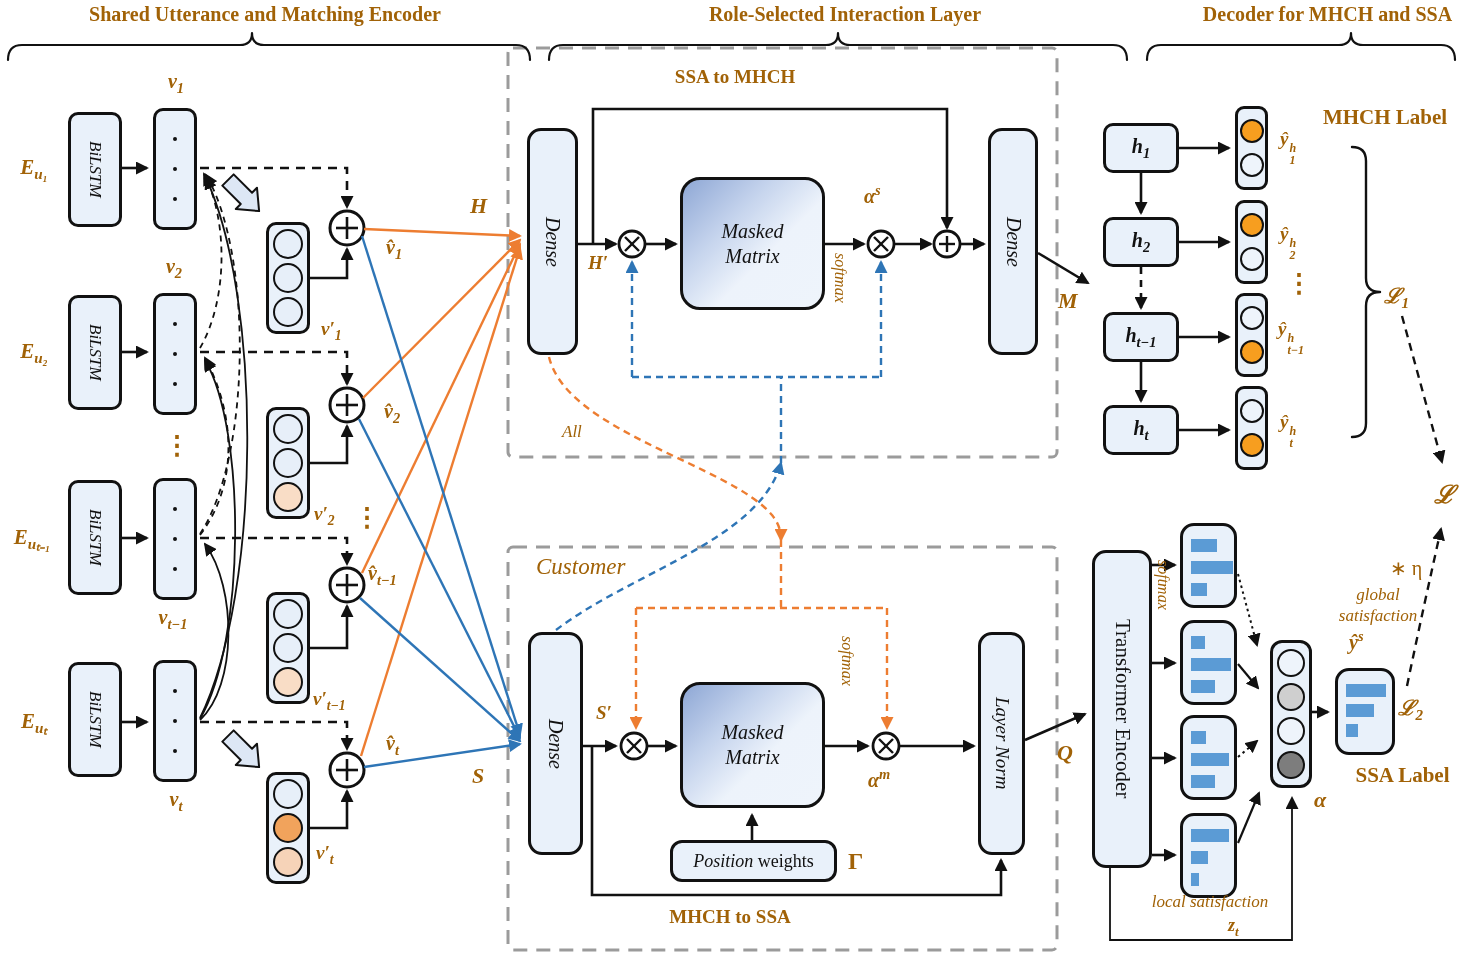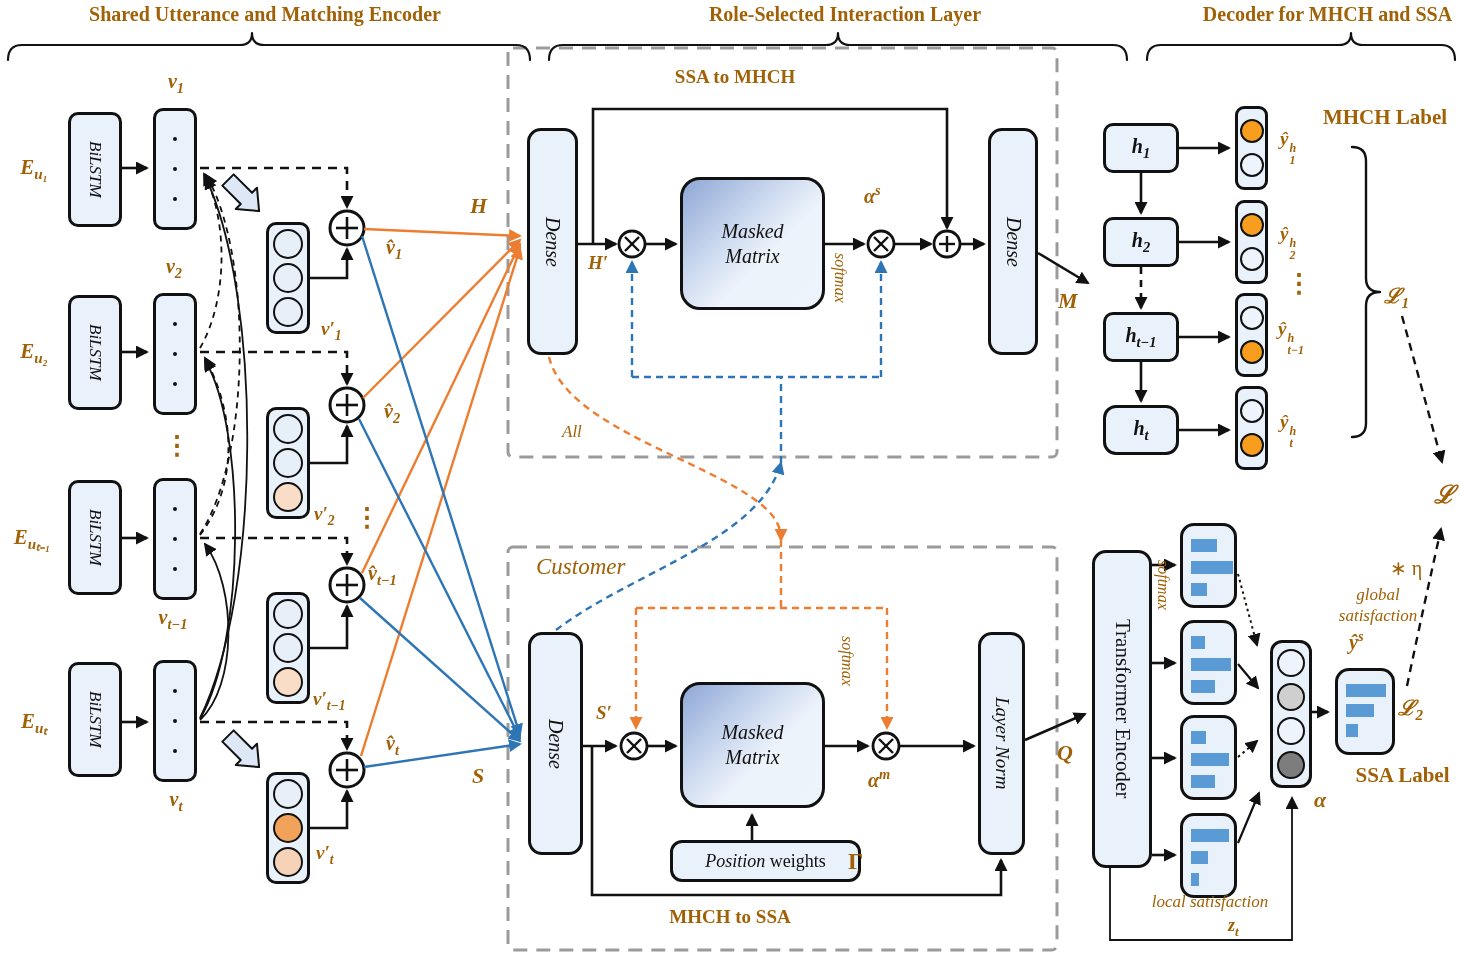--- a/index.html
+++ b/index.html
@@ -338,21 +338,21 @@
       <span class="vt boxlab" style="font-size:19px;">Layer Norm</span>
     </div>
 
 <div class="bx mm" style="left:680px;top:177px;width:145px;height:133px;">
       <span class="boxlab ctr" style="line-height:1.25;">Masked<br>Matrix</span>
     </div>
 <div class="bx mm" style="left:680px;top:682px;width:145px;height:126px;">
       <span class="boxlab ctr" style="line-height:1.25;">Masked<br>Matrix</span>
     </div>
 
-<div class="bx" style="left:670px;top:840px;width:191px;height:42px;border-radius:12px;">
+<div class="bx" style="left:670px;top:840px;width:167px;height:42px;border-radius:12px;">
       <span style="font-size:18px;"><i>Position</i> weights</span>
     </div>
 
 <div class="t m" style="left:588px;top:252px;font-size:19px;">H′</div>
 <div class="t m" style="left:596px;top:702px;font-size:19px;">S′</div>
 <div class="t m" style="left:864px;top:182px;font-size:20px;">α<sup>s</sup></div>
 <div class="t m" style="left:868px;top:766px;font-size:20px;">α<sup>m</sup></div>
 <div class="t m" style="left:1058px;top:288px;font-size:22px;">M</div>
 <div class="t m" style="left:1057px;top:740px;font-size:22px;">Q</div>
 <div class="t" style="left:848px;top:848px;font-size:24px;font-weight:bold;">Γ</div>
@@ -364,21 +364,21 @@
 
 <div class="bx" style="left:1103px;top:123px;width:76px;height:50px;">
       <span class="m" style="font-size:20px;">h<sub>1</sub></span>
     </div>
 <div class="bx" style="left:1103px;top:217px;width:76px;height:50px;">
       <span class="m" style="font-size:20px;">h<sub>2</sub></span>
     </div>
 <div class="bx" style="left:1103px;top:312px;width:76px;height:50px;">
       <span class="m" style="font-size:20px;">h<sub>t−1</sub></span>
     </div>
-<div class="bx" style="left:1103px;top:405px;width:76px;height:50px;border-radius:13px;">
+<div class="bx" style="left:1103px;top:405px;width:76px;height:50px;">
       <span class="m" style="font-size:20px;">h<sub>t</sub></span>
     </div>
 
 <div class="bx ycol" style="left:1235px;top:106px;width:33px;height:84px;border-radius:9px;padding:0;">
       <span class="dotcol">
         <span class="dot" style="background: rgb(247, 158, 31);"></span>
         <span class="dot" style="background: rgb(238, 244, 251);"></span>
       </span>
     </div>
 <div class="bx ycol" style="left:1235px;top:200px;width:33px;height:84px;border-radius:9px;padding:0;">

